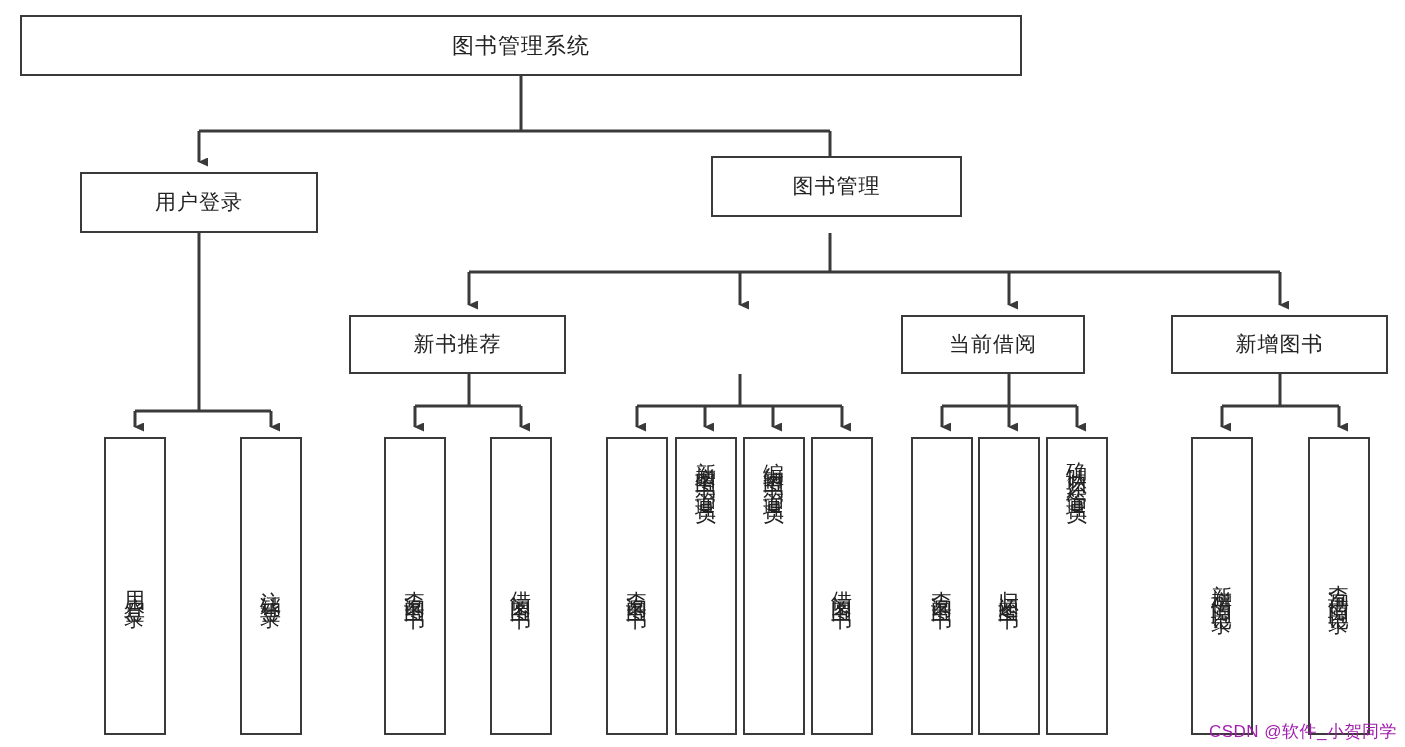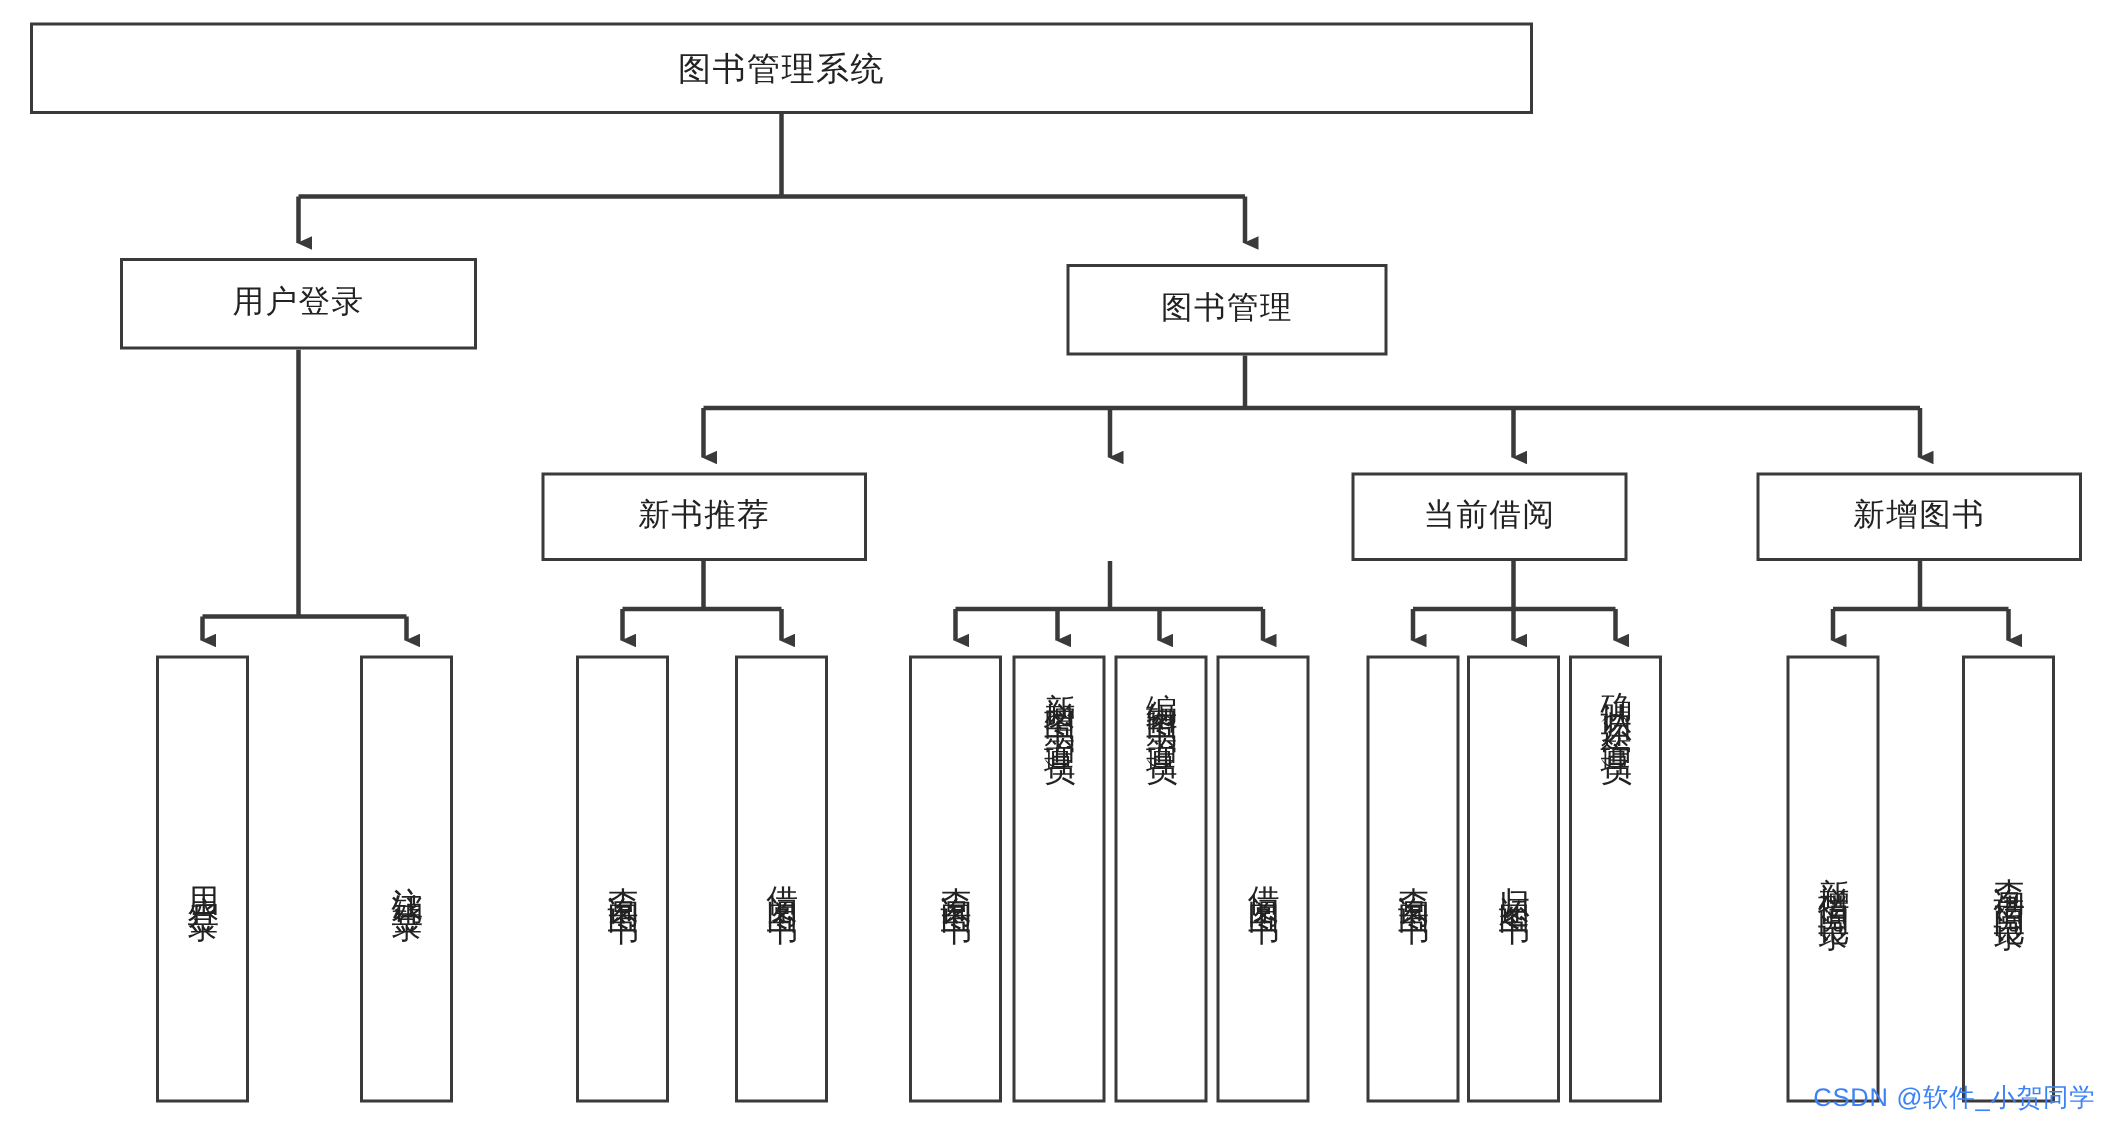--- a/index.html
+++ b/index.html
@@ -67,21 +67,21 @@
   }
   .node.vert.centerish {
     align-items: center;
     padding-top: 0;
   }
   #watermark {
     position: absolute;
     right: 8px;
     bottom: 4px;
     font-size: 17px;
-    color: #3b82f6;
+    color: #a21caf;
     letter-spacing: 0.5px;
     z-index: 5;
     white-space: nowrap;
   }
 </style>
 </head>
 <body>
 
 <div id="diagram-root">
 
@@ -136,25 +136,25 @@
     </g>
   </svg>
 
   <div class="node horiz root" style="left:20px; top:15px; width:1002px; height:61px;">
     <span class="label">图书管理系统</span>
   </div>
 
   <div class="node horiz" style="left:80px; top:172px; width:238px; height:61px;">
     <span class="label">用户登录</span>
   </div>
-  <div class="node horiz" style="left:711px; top:176px; width:214px; height:61px;">
+  <div class="node horiz" style="left:711px; top:156px; width:251px; height:61px;">
     <span class="label">图书管理</span>
   </div>
 
-  <div class="node horiz" style="left:361px; top:315px; width:217px; height:59px;">
+  <div class="node horiz" style="left:349px; top:315px; width:217px; height:59px;">
     <span class="label">新书推荐</span>
   </div>
   <div class="node horiz" style="left:901px; top:315px; width:184px; height:59px;">
     <span class="label">当前借阅</span>
   </div>
   <div class="node horiz" style="left:1171px; top:315px; width:217px; height:59px;">
     <span class="label">新增图书</span>
   </div>
 
   <div class="node vert centerish" style="left:104px; top:437px; width:62px; height:298px;">

